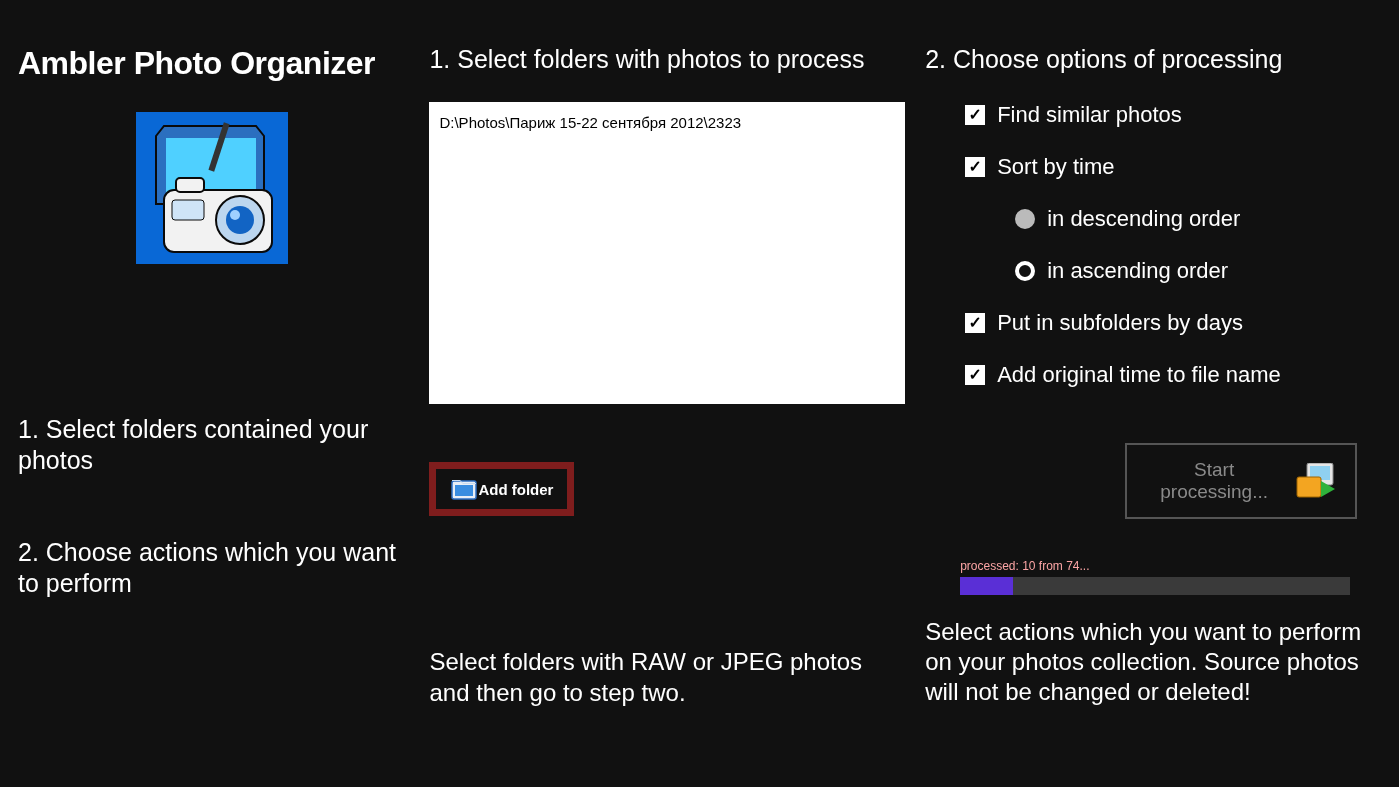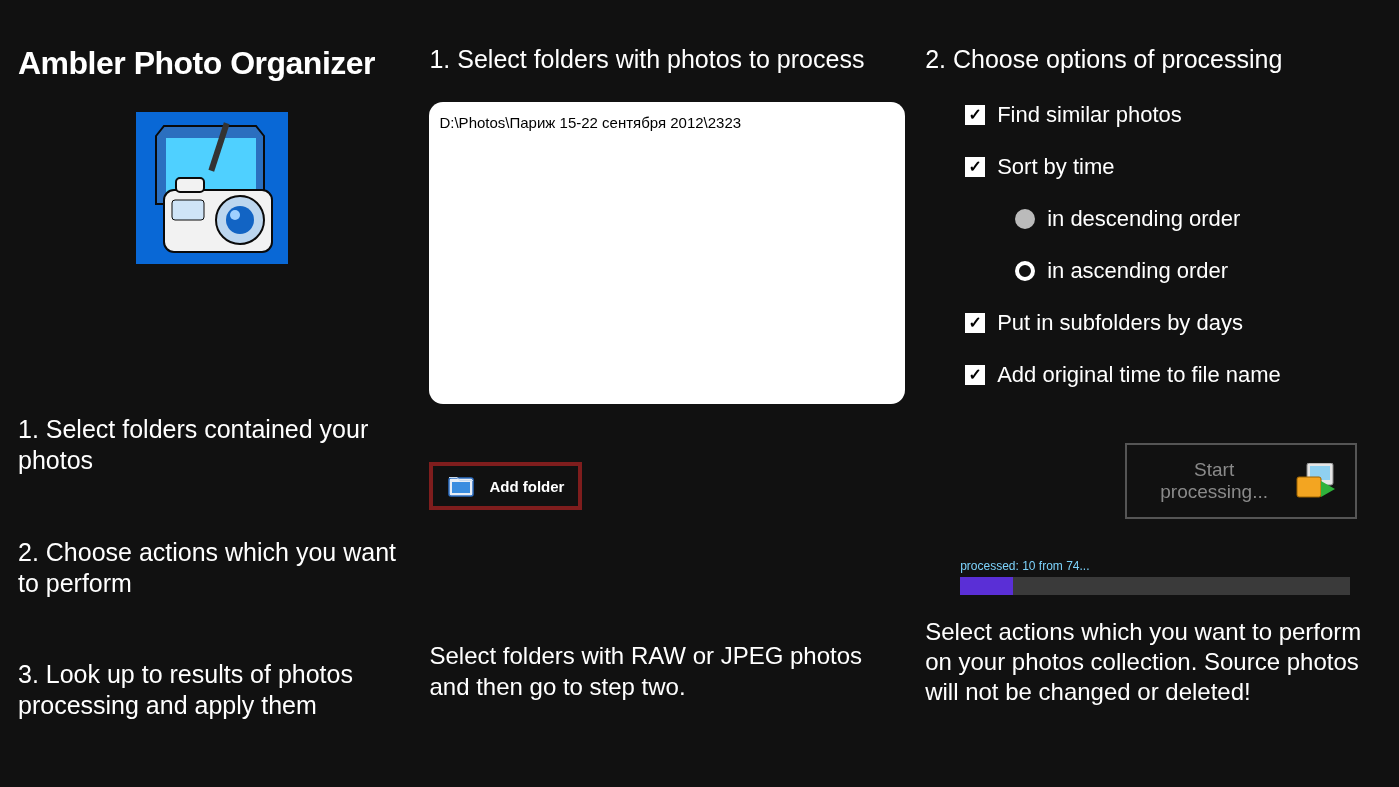--- a/index.html
+++ b/index.html
@@ -46,32 +46,30 @@
   }
 
   .folder-list {
     background: #ffffff;
     color: #000000;
     height: 302px;
     padding: 12px 10px;
     font-size: 15px;
     margin-bottom: 58px;
     margin-top: 22px;
-    border-radius: 14px;
   }
   .folder-item { margin-bottom: 4px; }
 
   .folder-buttons { display: flex; gap: 140px; margin-bottom: 130px; }
   .btn {
-    border: 4px solid #7f1d1d;
+    border: 7px solid #7f1d1d;
     background: transparent;
     color: #ffffff;
     display: flex;
     align-items: center;
-    gap: 14px;
     padding: 8px 14px;
     font-size: 15px;
     font-weight: 600;
     cursor: pointer;
   }
   .btn-icon { width: 28px; height: 24px; flex-shrink: 0; }
 
   .help-text {
     font-size: 24px;
     font-weight: 400;
@@ -129,21 +127,21 @@
     font-weight: 400;
     margin-left: 200px;
     margin-top: 55px;
     margin-bottom: 40px;
     cursor: pointer;
     width: 232px;
   }
   .start-icon { width: 42px; height: 36px; flex-shrink:0; }
 
   .progress-area { margin-left: 35px; }
-  .progress-label { font-size: 12px; color: #7dd3fc; margin-bottom: 4px; }
+  .progress-label { font-size: 12px; color: #fca5a5; margin-bottom: 4px; }
   .progress-bar {
     width: 390px;
     height: 18px;
     background: #3a3a3a;
     position: relative;
   }
   .progress-fill {
     height: 100%;
     background: #5a2fd6;
     width: 13.5%;
@@ -174,21 +172,20 @@
         <rect x="28" y="78" width="108" height="62" rx="10" fill="#f2f2f2" stroke="#0a0a0a" stroke-width="2"></rect>
         <rect x="40" y="66" width="28" height="14" rx="4" fill="#f2f2f2" stroke="#0a0a0a" stroke-width="2"></rect>
         <circle cx="104" cy="108" r="24" fill="#bcd6ef" stroke="#0a0a0a" stroke-width="2"></circle>
         <circle cx="104" cy="108" r="14" fill="#1264c4"></circle>
         <circle cx="99" cy="103" r="5" fill="#9fd0ff"></circle>
         <rect x="36" y="88" width="32" height="20" rx="3" fill="#cfe4f7" stroke="#0a0a0a" stroke-width="1"></rect>
       </svg>
     </div>
     <div class="step-item">1. Select folders contained your photos</div>
     <div class="step-item">2. Choose actions which you want to perform</div>
-    <div class="step-item">3. Look up to results of photos processing and apply them</div>
   </div>
 
   <div class="col-mid">
     <div class="section-heading">1. Select folders with photos to process</div>
     <div class="folder-list">
       <div class="folder-item">D:\Photos\Париж 15-22 сентября 2012\2323</div>
     </div>
     <div class="folder-buttons">
       <button class="btn">
         <span class="btn-icon">

